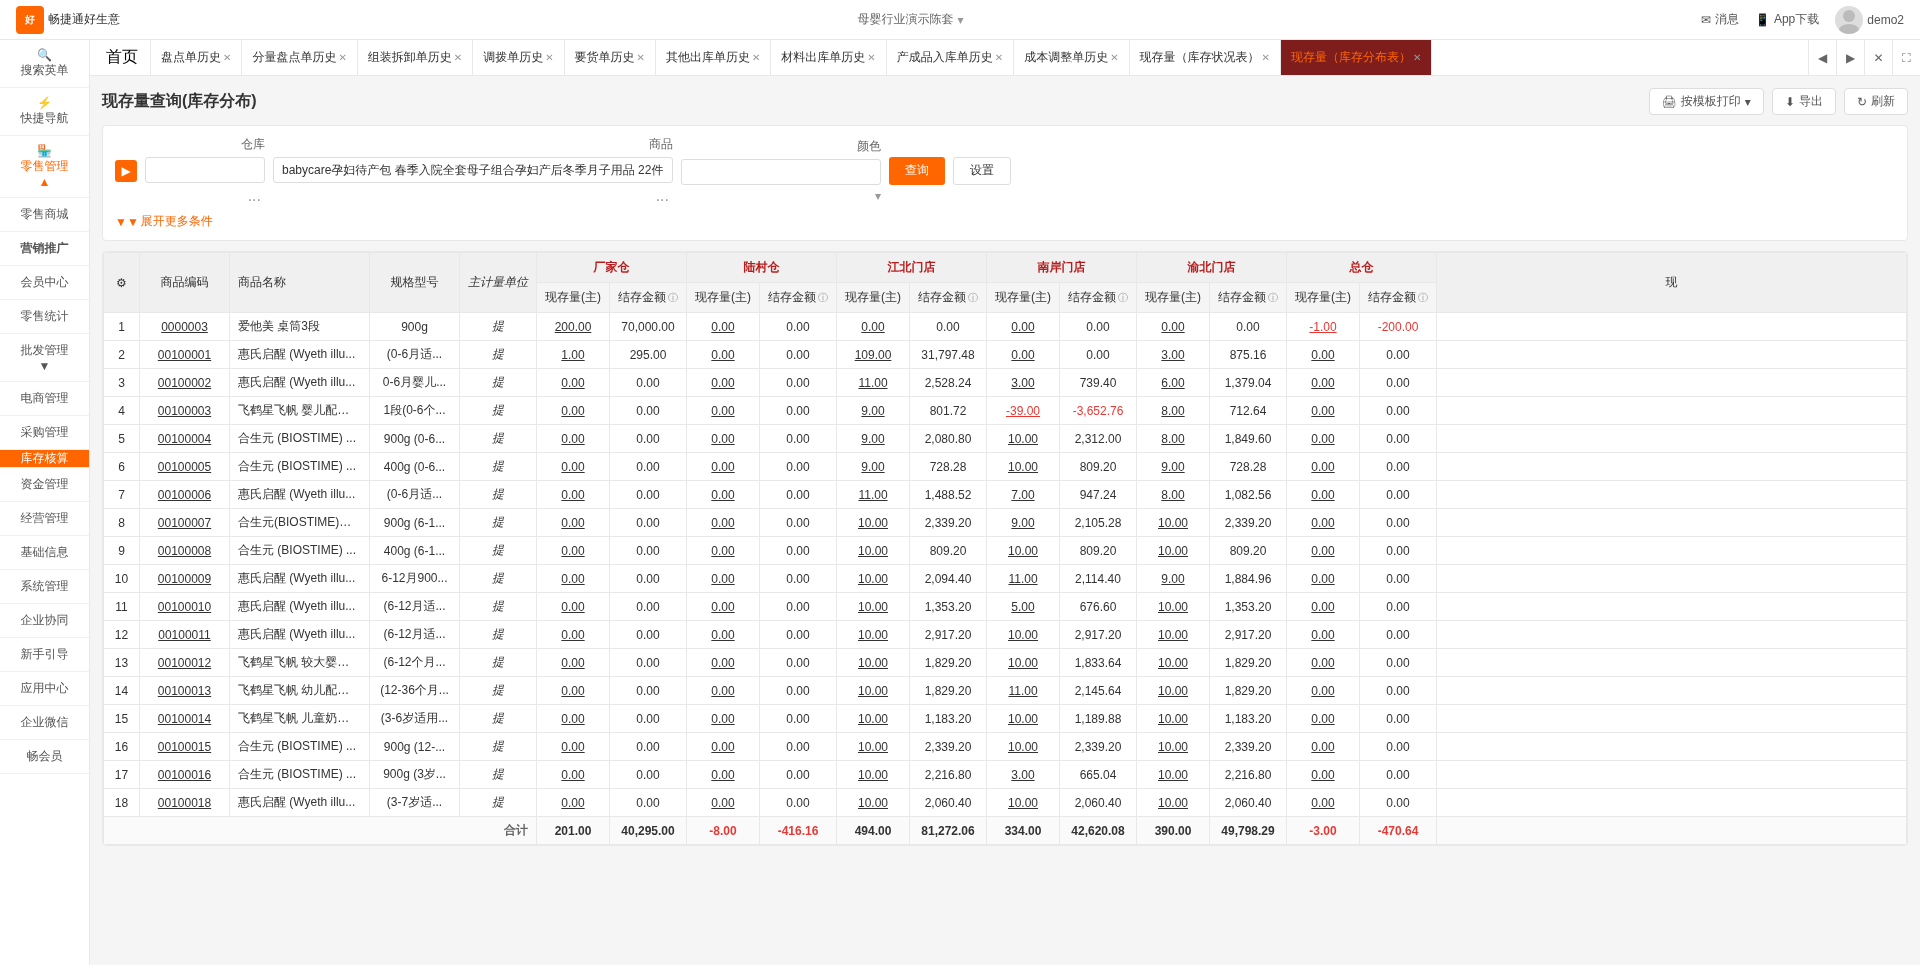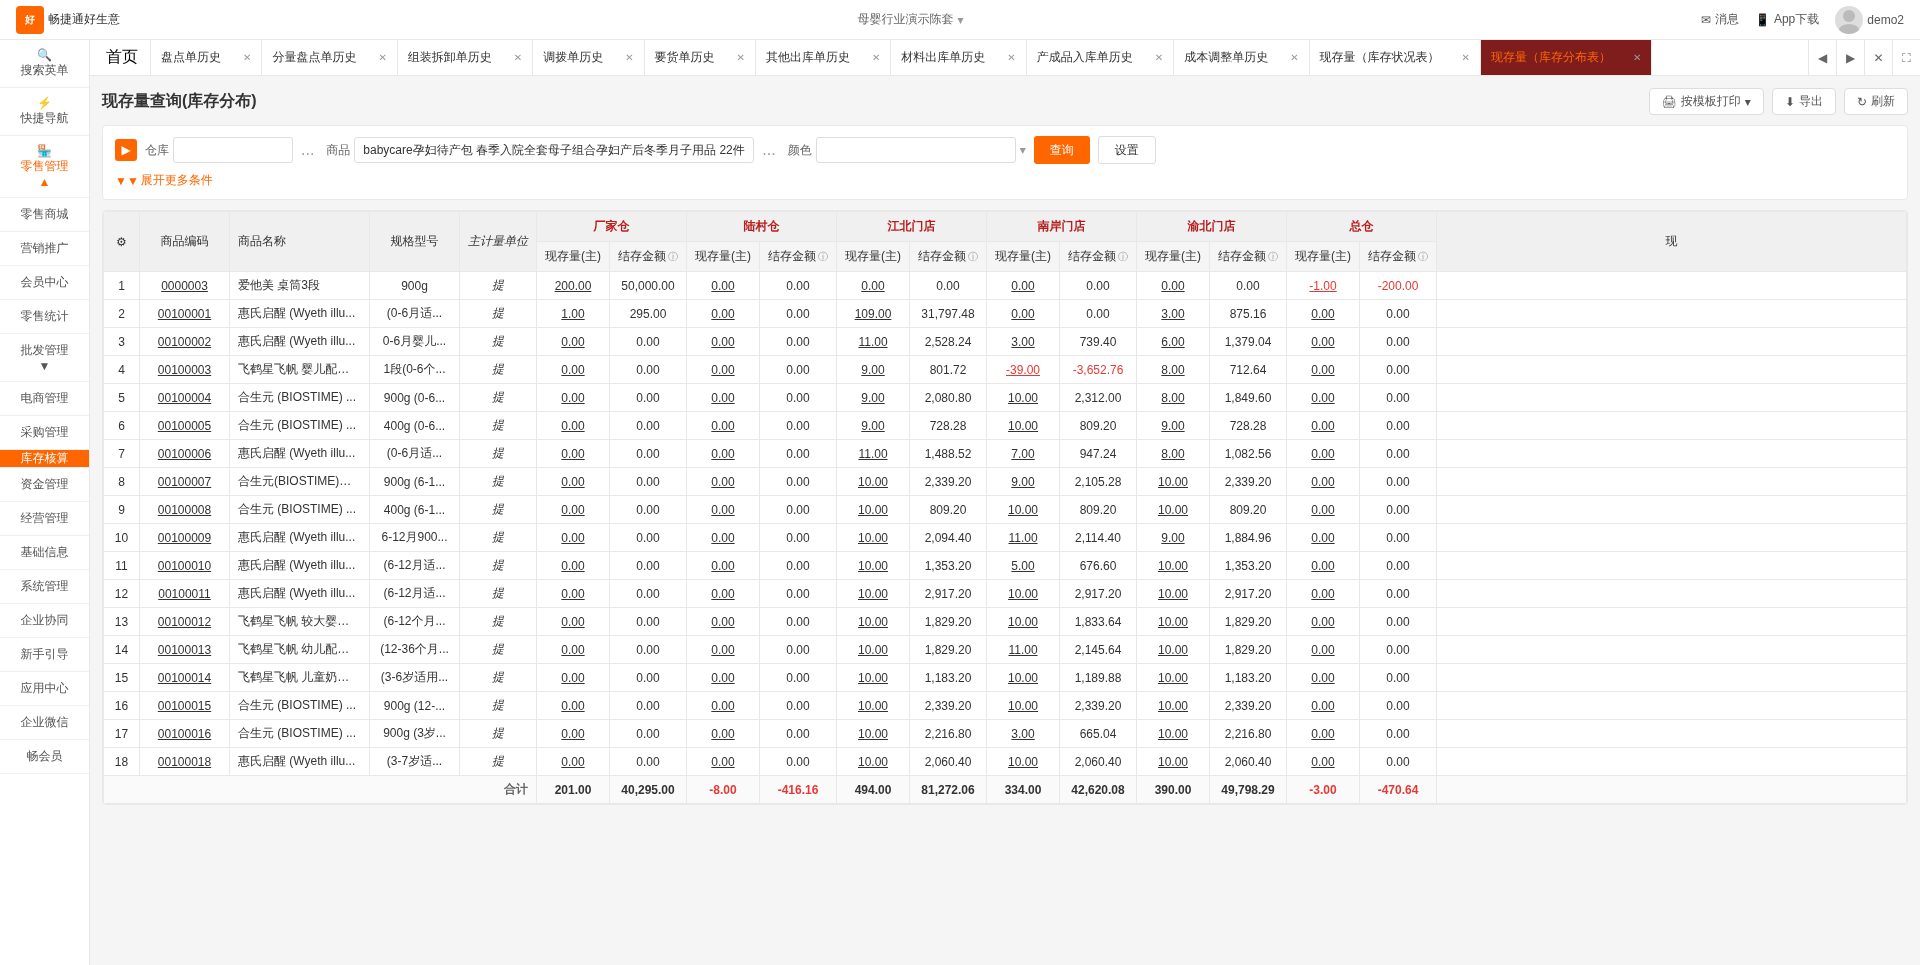--- a/index.html
+++ b/index.html
@@ -61,21 +61,21 @@
       align-items: center;
       overflow: hidden;
       z-index: 49;
       padding-left: 4px;
     }
     .nav-tab {
       height: 36px;
       padding: 0 10px;
       display: flex;
       align-items: center;
-      gap: 20px;
+      gap: 0;
       border-right: 1px solid #e8e8e8;
       white-space: nowrap;
       cursor: pointer;
       font-size: 12px;
       color: #333;
       flex-shrink: 0;
     }
     .nav-tab.active { color: #ff6600; background: #7f1d1d; }
     .nav-tab .close-x { color: #999; font-size: 10px; margin-left: 2px; }
     .nav-tab-home { background: #fff; font-size: 16px; padding: 0 12px; height: 36px; display: flex; align-items: center; border-right: 1px solid #e8e8e8; }
@@ -108,21 +108,21 @@
 
     
     .filter-area {
       background: #fff;
       border: 1px solid #e8e8e8;
       border-radius: 4px;
       padding: 10px 12px;
       margin-bottom: 10px;
     }
     .filter-row { display: flex; align-items: center; gap: 8px; flex-wrap: wrap; }
-    .filter-item { display: flex; align-items: center; gap: 4px; }
+    .filter-item { display: flex; align-items: flex-end; gap: 4px; flex-direction: column; }
     .filter-label { color: #666; white-space: nowrap; font-size: 12px; }
     .filter-input {
       border: 1px solid #ddd; border-radius: 3px; padding: 3px 8px;
       font-size: 12px; color: #333; background: #fff;
       height: 26px;
     }
     .filter-input-wide { width: 320px; }
     .filter-input-medium { width: 120px; }
     .filter-expand {
       color: #ff6600; cursor: pointer; font-size: 12px;
@@ -238,21 +238,21 @@
     <div>快捷导航</div>
   </div>
   <div class="sidebar-item" style="font-size:11px; padding:8px 4px; color:#ff6600;">
     <div>🏪</div>
     <div>零售管理</div>
     <span style="color:#ff6600;">▲</span>
   </div>
   <div class="sidebar-item" style="font-size:11px; padding:8px 4px;">
     <div>零售商城</div>
   </div>
-  <div class="sidebar-item" style="font-size:11px; padding:8px 4px;">
+  <div class="sidebar-item" style="font-size:11px; padding:8px 4px;font-weight:bold;">
     <div>营销推广</div>
   </div>
   <div class="sidebar-item" style="font-size:11px; padding:8px 4px;">
     <div>会员中心</div>
   </div>
   <div class="sidebar-item" style="font-size:11px; padding:8px 4px;">
     <div>零售统计</div>
   </div>
   <div class="sidebar-item" style="font-size:11px; padding:8px 4px;">
     <div>批发管理</div>
@@ -436,21 +436,21 @@
         </tr>
       </thead>
       <tbody id="table-body">
       <tr>
     <td class="col-index">1</td>
     <td class="col-code"><span class="cell-link">0000003</span></td>
     <td class="col-name" style="text-align:left; max-width:140px; overflow:hidden; text-overflow:ellipsis;">爱他美 桌筒3段</td>
     <td class="col-spec">900g</td>
     <td class="col-unit">提</td>
     <td class="col-num"><span class="cell-link">200.00</span></td>
-    <td class="col-num">50,000.00</td>
+    <td class="col-num">70,000.00</td>
     <td class="col-num"><span class="cell-link">0.00</span></td>
     <td class="col-num">0.00</td>
     <td class="col-num"><span class="cell-link">0.00</span></td>
     <td class="col-num">0.00</td>
     <td class="col-num "><span class="cell-link ">0.00</span></td>
     <td class="col-num ">0.00</td>
     <td class="col-num"><span class="cell-link">0.00</span></td>
     <td class="col-num">0.00</td>
     <td class="col-num cell-red"><span class="cell-link cell-red">-1.00</span></td>
     <td class="col-num cell-red">-200.00</td>

